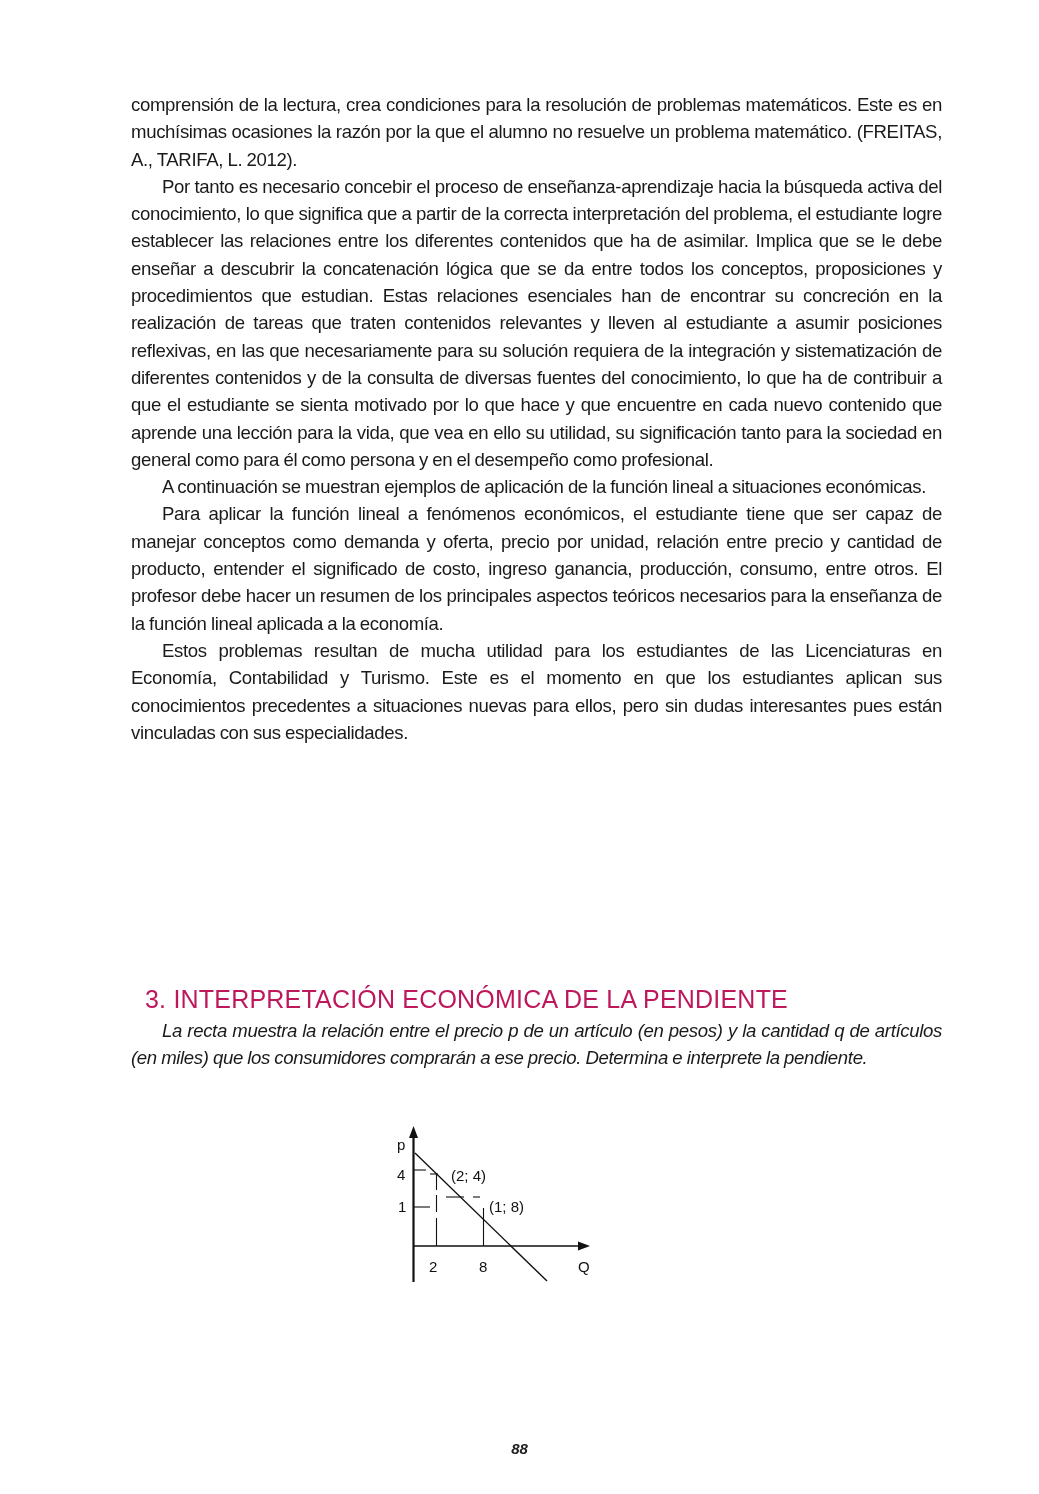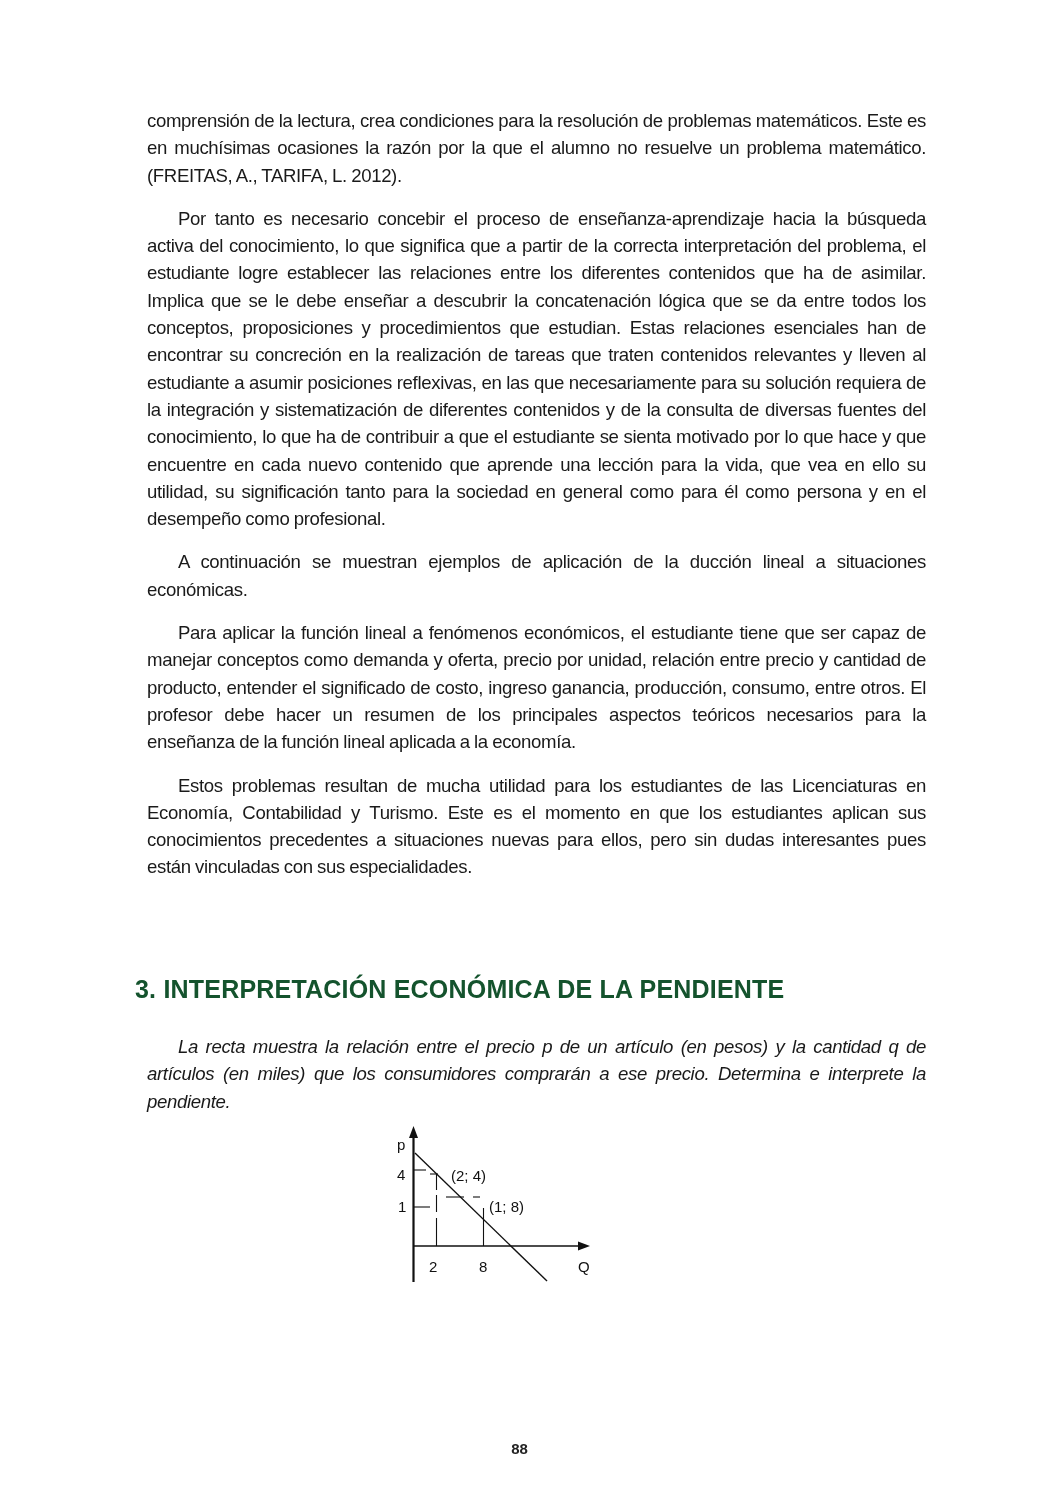--- a/index.html
+++ b/index.html
@@ -15,39 +15,39 @@
       font-family: "Liberation Sans", "DejaVu Sans", sans-serif;
       color: #1a1a1a;
     }
     .page-body {
       position: absolute;
       left: 131px;
       top: 91px;
       width: 811px;
     }
     .para {
-      margin: 16px;
+      margin: 0;
       font-size: 18.6px;
       line-height: 27.3px;
       text-align: justify;
       letter-spacing: -0.35px;
       word-spacing: -0.5px;
       font-stretch: condensed;
       hyphens: manual;
     }
     .para.indent { text-indent: 31px; }
     .section-heading {
       position: absolute;
       left: 131px;
       top: 971px;
-      margin: 4px;
+      margin: 14px;
       font-size: 25px;
-      font-weight: bold;
+      font-weight: normal;
       letter-spacing: 0.2px;
-      color: #14532d;
+      color: #be185d;
       white-space: nowrap;
     }
     .section-body {
       position: absolute;
       left: 131px;
       top: 1017px;
       width: 811px;
       font-style: italic;
     }
     .figure {
@@ -66,29 +66,30 @@
     .page-number {
       position: absolute;
       left: 0;
       width: 1039px;
       top: 1440px;
       text-align: center;
       font-size: 15px;
       font-weight: bold;
       color: #222222;
       margin: 0;
+      font-style: italic;
     }
   </style>
 </head>
 <body>
 
 <main class="page-body">
   <p class="para">comprensión de la lectura, crea condiciones para la resolución de problemas matemá­ticos. Este es en muchísimas ocasiones la razón por la que el alumno no resuelve un problema matemático. (FREITAS, A., TARIFA, L. 2012).</p>
   <p class="para indent">Por tanto es necesario concebir el proceso de enseñanza-aprendizaje hacia la bús­queda activa del conocimiento, lo que significa que a partir de la correcta interpretación del problema, el estudiante logre establecer las relaciones entre los diferentes conteni­dos que ha de asimilar. Implica que se le debe enseñar a descubrir la concatenación ló­gica que se da entre todos los conceptos, proposiciones y procedimientos que estudian. Estas relaciones esenciales han de encontrar su concreción en la realización de tareas que traten contenidos relevantes y lleven al estudiante a asumir posiciones reflexivas, en las que necesariamente para su solución requiera de la integración y sistematización de diferentes contenidos y de la consulta de diversas fuentes del conocimiento, lo que ha de contribuir a que el estudiante se sienta motivado por lo que hace y que encuentre en cada nuevo contenido que aprende una lección para la vida, que vea en ello su utilidad, su significación tanto para la sociedad en general como para él como persona y en el desempeño como profesional.</p>
-  <p class="para indent">A continuación se muestran ejemplos de aplicación de la ducción lineal a situaciones económicas.</p>
+  <p class="para indent">A continuación se muestran ejemplos de aplicación de la función lineal a situaciones económicas.</p>
   <p class="para indent">Para aplicar la función lineal a fenómenos económicos, el estudiante tiene que ser capaz de manejar conceptos como demanda y oferta, precio por unidad, relación entre precio y cantidad de producto, entender el significado de costo, ingreso ganancia, pro­ducción, consumo, entre otros. El profesor debe hacer un resumen de los principales as­pectos teóricos necesarios para la enseñanza de la función lineal aplicada a la economía.</p>
   <p class="para indent">Estos problemas resultan de mucha utilidad para los estudiantes de las Licenciaturas en Economía, Contabilidad y Turismo. Este es el momento en que los estudiantes aplican sus conocimientos precedentes a situaciones nuevas para ellos, pero sin dudas interesan­tes pues están vinculadas con sus especialidades.</p>
 </main>
 
 <h2 class="section-heading">3. INTERPRETACIÓN ECONÓMICA DE LA PENDIENTE</h2>
 
 <section class="section-body">
   <p class="para indent">La recta muestra la relación entre el precio p de un artículo (en pesos) y la cantidad q de artículos (en miles) que los consumidores comprarán a ese precio. Determina e interprete la pendiente.</p>
 </section>
 

